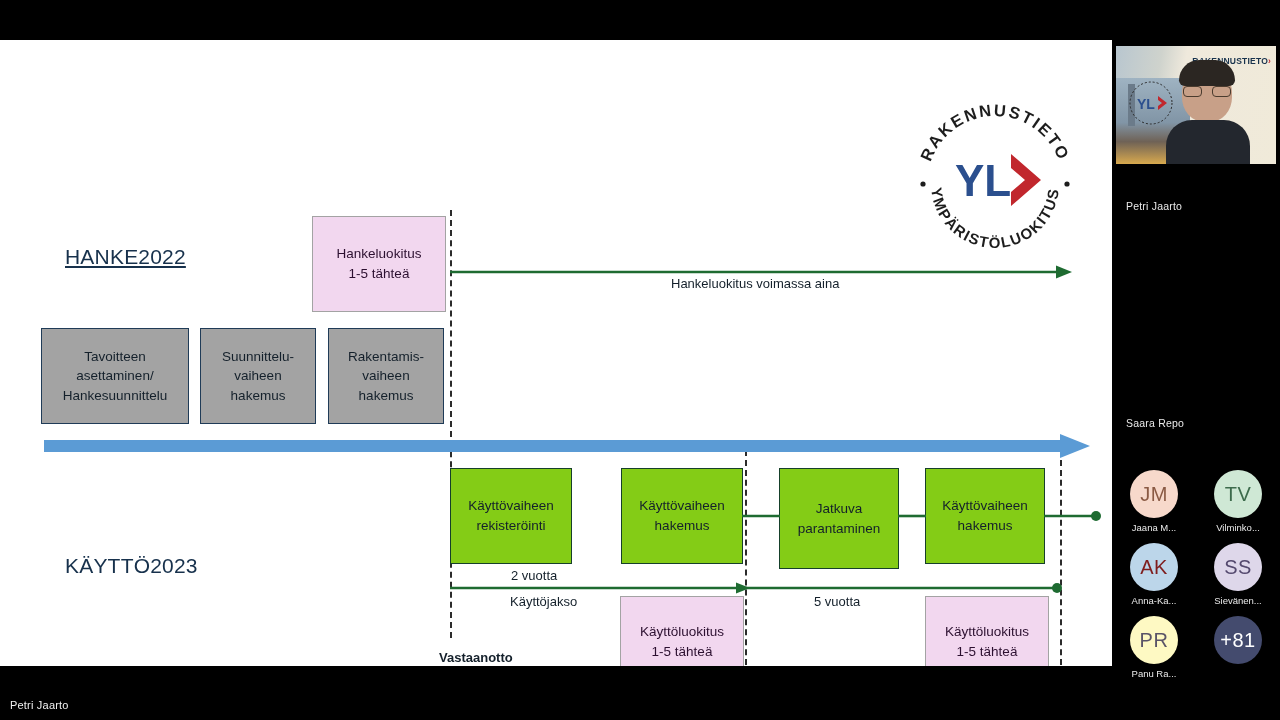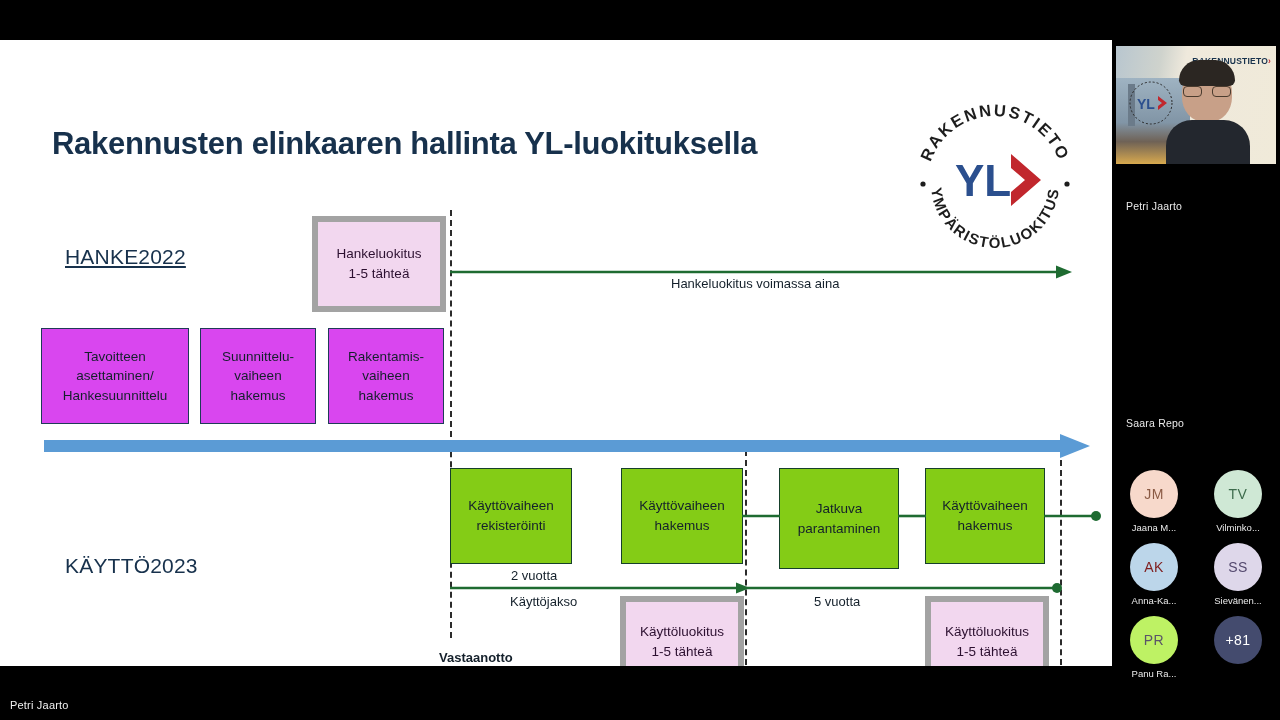--- a/index.html
+++ b/index.html
@@ -50,22 +50,22 @@
     position: absolute;
     display: flex;
     align-items: center;
     justify-content: center;
     text-align: center;
     font-size: 13.5px;
     line-height: 1.45;
     color: #14202b;
     padding: 4px 6px;
   }
-  .dbox.pink  { background: #f2d7ef; border: 6px solid #a3a3a3; color: #2c1030; }
-  .dbox.blue  { background: #d946ef; border: 1.6px solid #1f3b57; }
+  .dbox.pink  { background: #f2d7ef; border: 1px solid #a3a3a3; color: #2c1030; }
+  .dbox.blue  { background: #a3a3a3; border: 1.6px solid #1f3b57; }
   .dbox.green { background: #84cc16; border: 1.6px solid #16402a; }
 
   
   .vdash {
     position: absolute;
     width: 0;
     border-left: 2px dashed #2b2b2b;
   }
 
   
@@ -126,37 +126,36 @@
     font-size: 10.5px; color: #e9e9e9; letter-spacing: .2px; white-space: nowrap;
   }
   .rail-name.n1 { left: 14px; top: 200px; }
   .rail-name.n2 { left: 14px; top: 417px; }
 
   .avatar-grid { position: absolute; left: 0; top: 470px; width: 168px; }
   .av-cell { position: absolute; width: 84px; text-align: center; }
   .av-circle {
     width: 48px; height: 48px; border-radius: 50%;
     margin: 0 auto; display: flex; align-items: center; justify-content: center;
-    font-size: 14px; letter-spacing: .5px;
+    font-size: 20px; letter-spacing: .5px;
   }
   .av-label { margin-top: 4px; font-size: 9.5px; color: #e9e9e9; white-space: nowrap; }
 
   .self-name {
     position: absolute; left: 10px; top: 699px;
     font-size: 11px; color: #f0f0f0; letter-spacing: .2px; white-space: nowrap;
   }
 </style>
 </head>
 <body>
 
 <div id="root">
 
   <div class="slide">
 
-    <div class="slide-title">Rakennusten elinkaaren hallinta YL-luokituksella</div>
 
     <div class="logo">
       <svg viewBox="0 0 180 180" xmlns="http://www.w3.org/2000/svg">
         <defs>
           <path id="arcTop" d="M 22,92 A 68,68 0 0 1 158,92" fill="none"></path>
           <path id="arcBot" d="M 26,92 A 64,64 0 0 0 154,92" fill="none"></path>
         </defs>
         <text font-family="Liberation Sans, sans-serif" font-size="16.5" font-weight="bold" fill="#1d1d1d" letter-spacing="2.1">
           <textPath href="#arcTop" startOffset="50%" text-anchor="middle" id="logo-top-text">RAKENNUSTIETO</textPath>
         </text>
@@ -299,21 +298,21 @@
           </div>
         <div class="av-label">Anna-Ka...</div>
       </div>
       <div class="av-cell" style="left:84px;  top:73px;">
         <div class="av-circle" style="background: rgb(222, 215, 234); color: rgb(84, 73, 110);">
             <span>SS</span>
           </div>
         <div class="av-label">Sievänen...</div>
       </div>
       <div class="av-cell" style="left:0px;   top:146px;">
-        <div class="av-circle" style="background: #bef264; color: rgb(90, 84, 104);">
+        <div class="av-circle" style="background: #fef9c3; color: rgb(90, 84, 104);">
             <span>PR</span>
           </div>
         <div class="av-label">Panu Ra...</div>
       </div>
       <div class="av-cell" style="left:84px;  top:146px;">
         <div class="av-circle" style="background: rgb(68, 75, 110); color: #ffffff;">
             <span>+81</span>
           </div>
         <div class="av-label"></div>
       </div>

